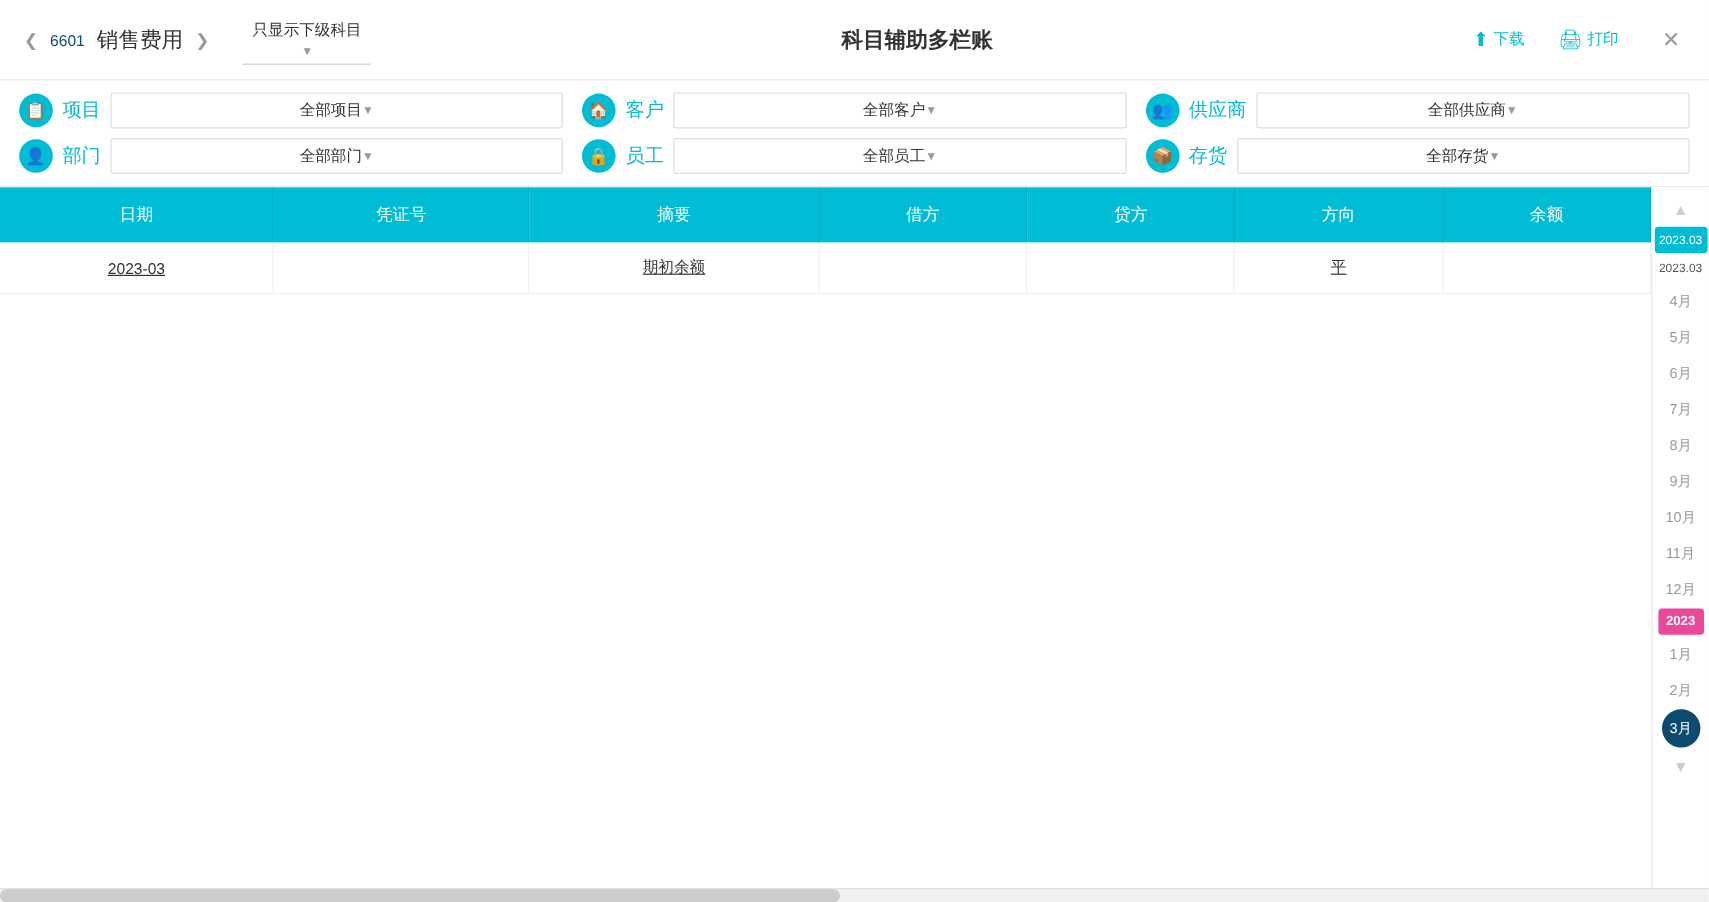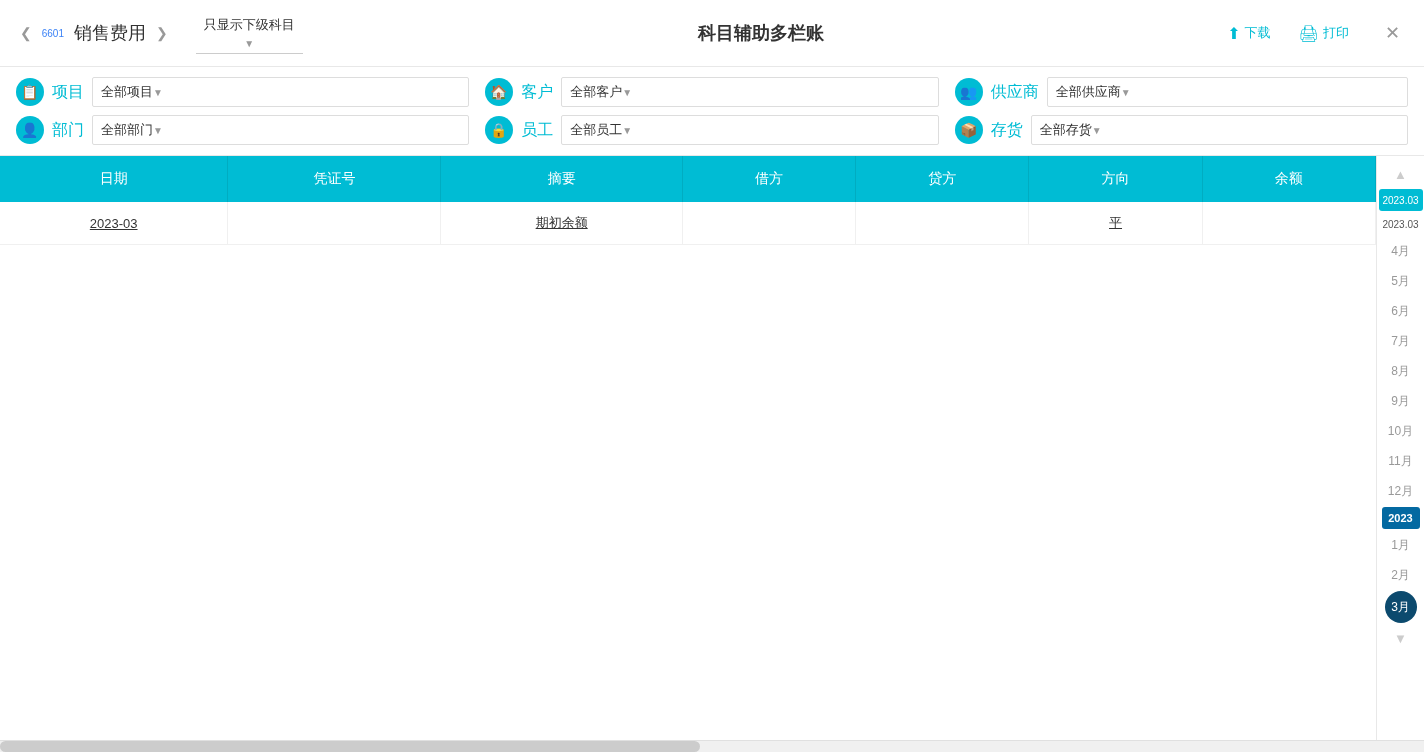--- a/index.html
+++ b/index.html
@@ -126,21 +126,21 @@
     .filter-select {
       flex: 1;
       border: 1px solid #ddd;
       border-radius: 2px;
       padding: 4px 8px;
       font-size: 13px;
       color: #333;
       background: #fff;
       display: flex;
       align-items: center;
-      justify-content: flex-start;
+      justify-content: center;
       cursor: pointer;
       height: 30px;
     }
 
     .select-arrow {
       color: #999;
       font-size: 10px;
     }
 
     
@@ -214,21 +214,21 @@
       margin: 1px 0;
     }
     .sidebar-item.active {
       background: #00bcd4;
       color: white;
       border-radius: 50%;
       width: 32px;
       height: 32px;
     }
     .sidebar-item.year-badge {
-      background: #0369a1;
+      background: #ec4899;
       color: white;
       border-radius: 3px;
       font-size: 11px;
       font-weight: bold;
       width: 38px;
       height: 22px;
     }
     .sidebar-item.selected-month {
       background: #0c4a6e;
       color: white;
@@ -264,21 +264,21 @@
     }
   </style>
 </head>
 <body>
 
 <div class="main-window">
 
   <div class="top-bar">
     <div class="account-nav">
       <span class="nav-arrow">❮</span>
-      <span style="font-size:10px;color:#3b82f6;">6601</span>
+      <span style="font-size:13px;color:#0c4a6e;">6601</span>
       <span style="font-size:18px;color:#333;margin-left:4px;">销售费用</span>
       <span class="nav-arrow">❯</span>
     </div>
 
     <div class="show-sub-dropdown">
       <span>只显示下级科目</span>
       <span class="select-arrow">▼</span>
     </div>
 
     <div class="page-title">科目辅助多栏账</div>

